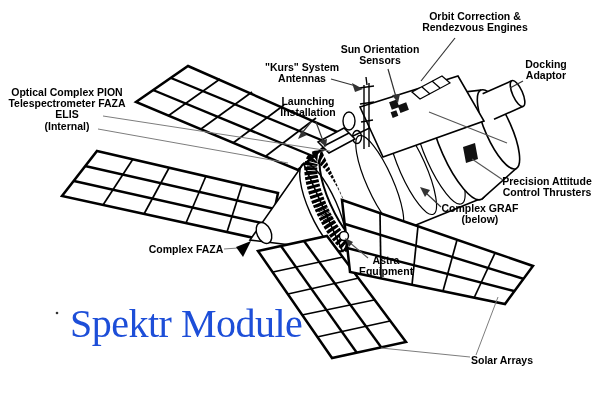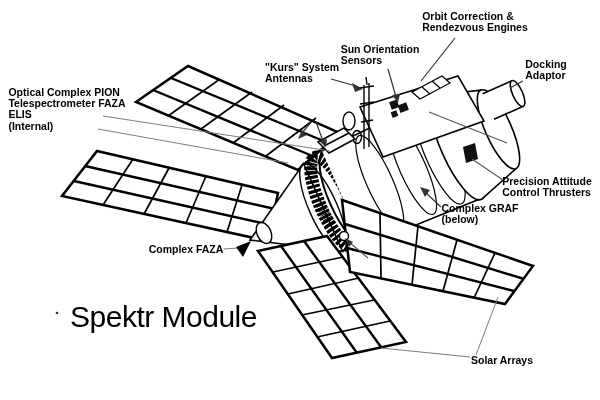--- a/index.html
+++ b/index.html
@@ -1,23 +1,23 @@
 <!DOCTYPE html>
 <html><head>
 <meta charset="utf-8">
 <style>
   html,body{margin:0;padding:0;background:#fff;}
   #stage{position:relative;width:600px;height:400px;background:#fff;overflow:hidden;
          font-family:"Liberation Sans","DejaVu Sans",sans-serif;}
   #art{position:absolute;left:0;top:0;}
   .lbl{position:absolute;transform:translateX(-50%);width:max-content;
        font-size:10.5px;font-weight:bold;line-height:1.07;color:#000;
-       text-align:left;white-space:pre-line;}
-  .title{position:absolute;font-size:30px;font-weight:400;letter-spacing:-0.5px;
-         color:#000000;white-space:nowrap;}
+       text-align:center;white-space:pre-line;}
+  .title{position:absolute;font-size:40px;font-weight:400;letter-spacing:-0.5px;
+         color:#1d4ed8;white-space:nowrap;font-family:Liberation Serif, serif;}
 </style>
 </head>
 <body>
 
 <div id="stage">
 
 <svg id="art" width="600" height="400" viewBox="0 0 600 400">
 
   <g stroke="#000" fill="#fff">
     <polygon points="188,66 340,133 298,170 136,102" stroke-width="2.5"></polygon>
@@ -159,28 +159,32 @@
   </g>
   <circle cx="57" cy="313" r="1.3" fill="#333"></circle>
 </svg>
 
 <div class="lbl" style="left:67px;top:87px">Optical Complex PION
 Telespectrometer FAZA
 ELIS
 (Internal)</div>
 <div class="lbl" style="left:302px;top:62px">"Kurs" System
 Antennas</div>
+<div class="lbl" style="left:308px;top:96px">Launching
+Installation</div>
 <div class="lbl" style="left:380px;top:44px">Sun Orientation
 Sensors</div>
 <div class="lbl" style="left:475px;top:11px">Orbit Correction &amp;
 Rendezvous Engines</div>
 <div class="lbl" style="left:546px;top:59px">Docking
 Adaptor</div>
 <div class="lbl" style="left:547px;top:176px">Precision Attitude
 Control Thrusters</div>
 <div class="lbl" style="left:480px;top:203px">Complex GRAF
 (below)</div>
 <div class="lbl" style="left:186px;top:244px">Complex FAZA</div>
+<div class="lbl" style="left:386px;top:255px">Astra
+Equipment</div>
 <div class="lbl" style="left:502px;top:355px">Solar Arrays</div>
 
 <div class="title" style="left:70px;top:300px">Spektr Module</div>
 
 </div>
 
 </body></html>

